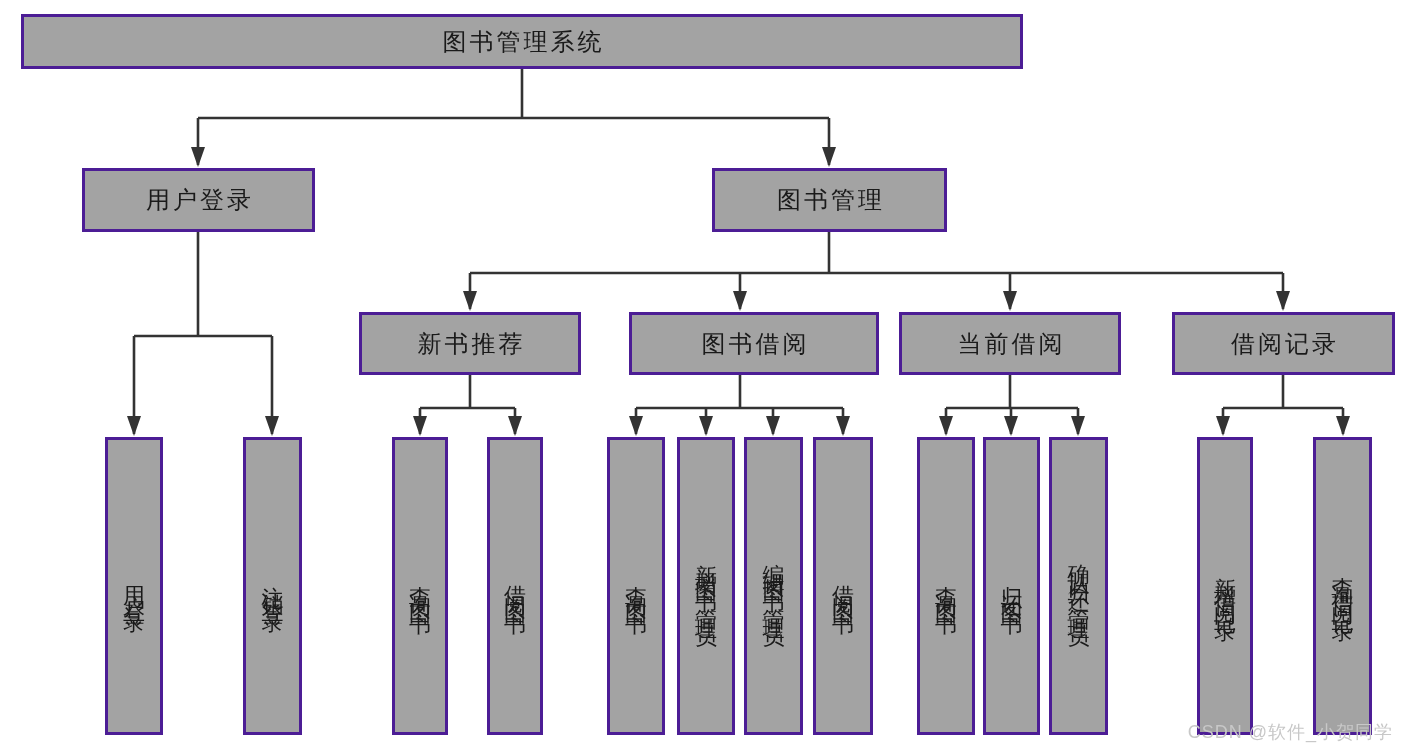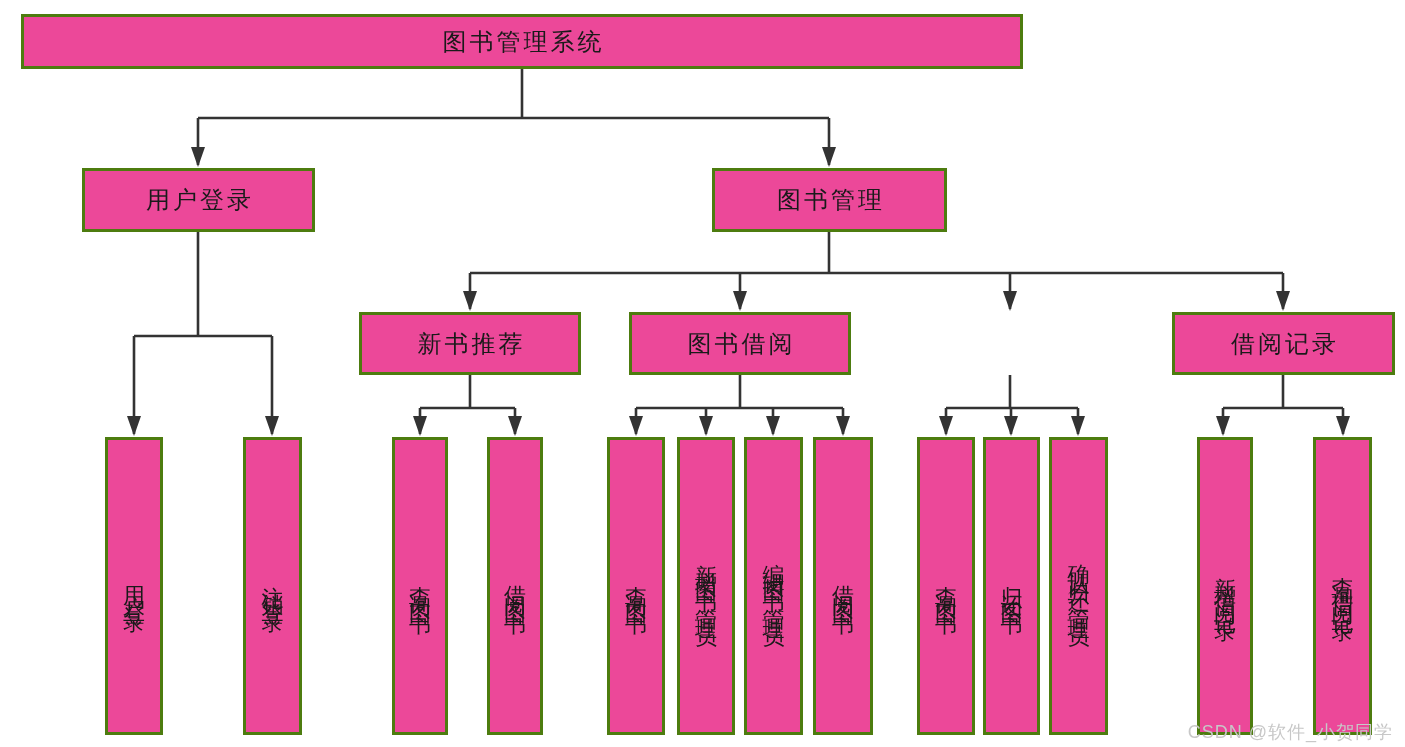--- a/index.html
+++ b/index.html
@@ -18,22 +18,22 @@
   .connectors {
     position: absolute;
     left: 0;
     top: 0;
     width: 1405px;
     height: 747px;
   }
   .node {
     position: absolute;
     box-sizing: border-box;
-    border: 3px solid #4d7c0f;
-    background: #ec4899;
+    border: 3px solid #4c1d95;
+    background: #a3a3a3;
     display: flex;
     align-items: center;
     justify-content: center;
     color: #1a1a1a;
     font-family: Liberation Serif, serif;
   }
   .hnode {
     font-size: 24px;
     letter-spacing: 3px;
     text-indent: 3px;
@@ -112,21 +112,22 @@
       <path d="M1343 408 L1343 434" marker-end="url(#arrow)"></path>
     </g>
   </svg>
 
   <div class="node hnode" style="left:21px; top:14px; width:1002px; height:55px;">图书管理系统</div>
 
   <div class="node hnode" style="left:82px; top:168px; width:233px; height:64px;">用户登录</div>
   <div class="node hnode" style="left:712px; top:168px; width:235px; height:64px;">图书管理</div>
 
   <div class="node hnode" style="left:359px; top:312px; width:222px; height:63px;text-align:right;">新书推荐</div>
-  <div class="node hnode" style="left:629px; top:312px; width:222px; height:63px;">图书借阅</div>
+  <div class="node hnode" style="left:629px; top:312px; width:250px; height:63px;">图书借阅</div>
+  <div class="node hnode" style="left:899px; top:312px; width:222px; height:63px;">当前借阅</div>
   <div class="node hnode" style="left:1172px; top:312px; width:223px; height:63px;">借阅记录</div>
 
   <div class="node vnode" style="left:105px; top:437px; width:58px; height:298px;">
     <span>用户登录</span>
   </div>
   <div class="node vnode" style="left:243px; top:437px; width:59px; height:298px;">
     <span>注销登录</span>
   </div>
 
   <div class="node vnode" style="left:392px; top:437px; width:56px; height:298px;">

